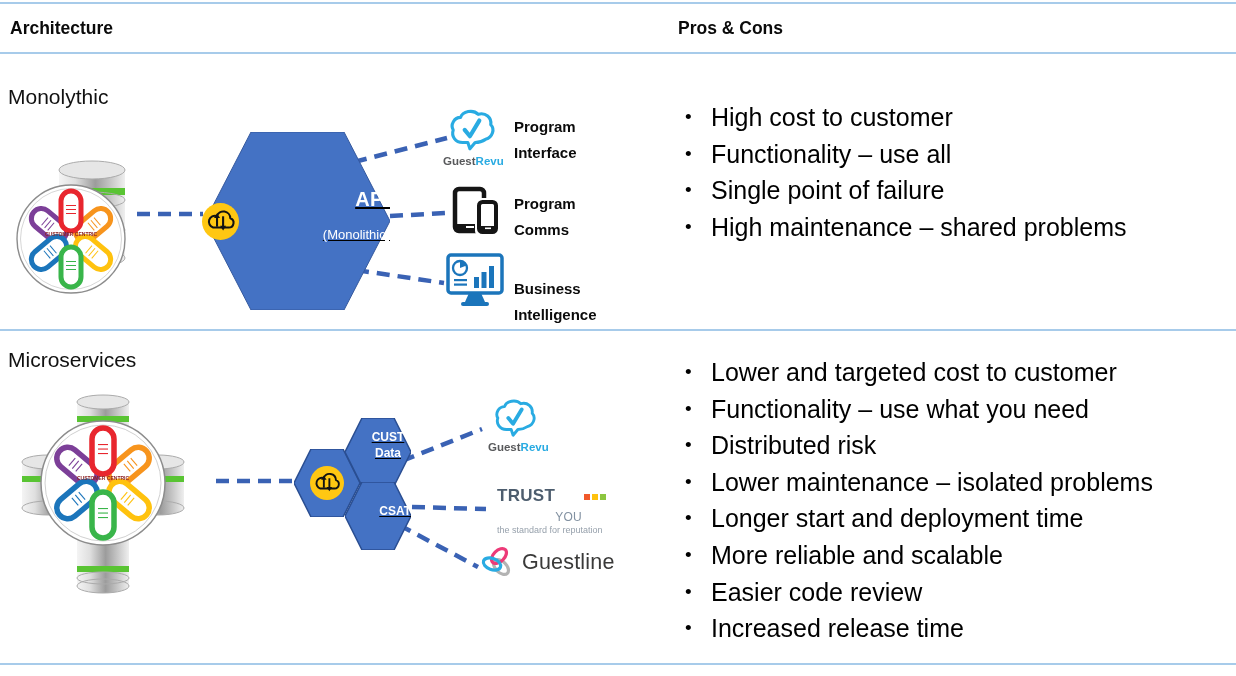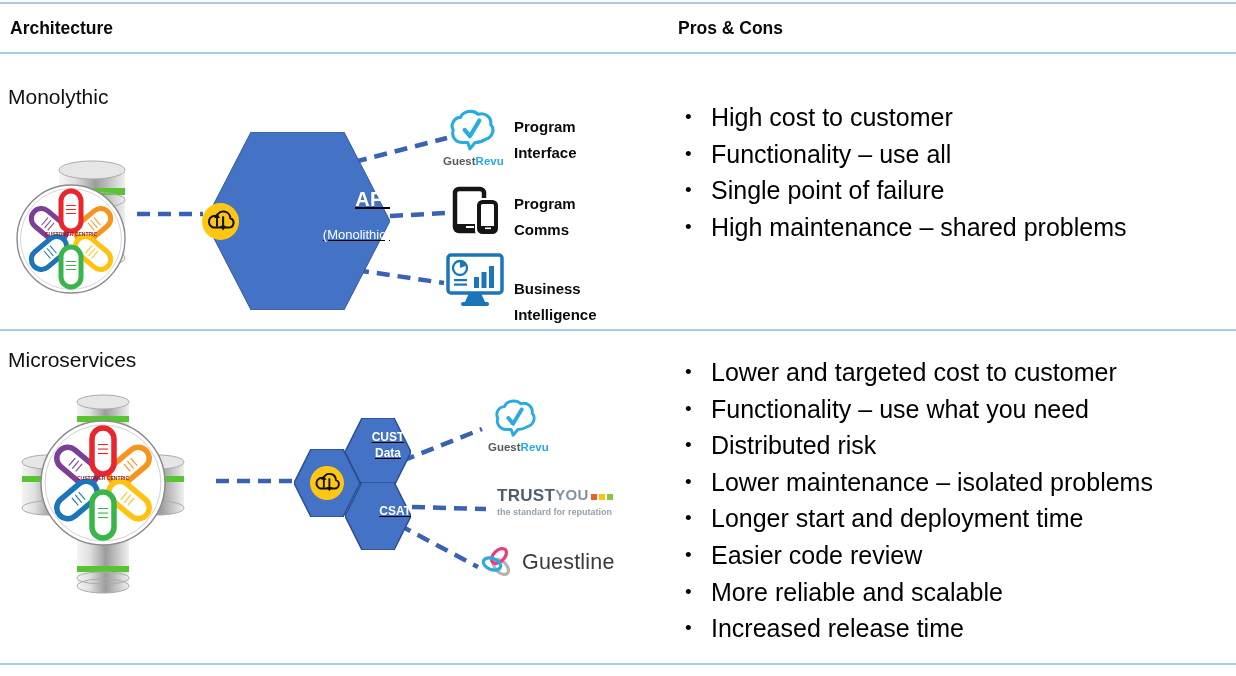--- a/index.html
+++ b/index.html
@@ -16,23 +16,23 @@
   .hex-wrap{display:flex;flex-direction:column;align-items:flex-end;justify-content:center;text-decoration:underline;}
   .api-title{font-size:20px;font-weight:600;color:#fff;letter-spacing:.5px;}
   .api-sub{font-size:13px;color:#fff;margin-top:16px;}
   .small-hex-label{font-size:12px;font-weight:600;color:#fff;text-align:center;line-height:1.35;margin-left:8px;}
   .badge{border-radius:50%;background:#FFC712;display:flex;align-items:center;justify-content:center;}
   .flower-center{position:absolute;text-align:center;font-size:5px;font-weight:700;color:#8E2323;line-height:1.2;}
   .gr-text{font-size:11.5px;font-weight:700;text-align:center;margin-top:1px;}
   .gr-1{color:#58595B;} .gr-2{color:#29ABE2;}
   .ty-row{display:flex;align-items:flex-start;}
   .ty-1{font-size:17px;font-weight:800;color:#4D5D6E;letter-spacing:.3px;}
-  .ty-2{font-size:15px;font-weight:700;color:#8291A1;letter-spacing:.3px;}
+  .ty-2{font-size:12px;font-weight:400;color:#8291A1;letter-spacing:.3px;margin-top:24px;}
   .ty-sq{width:6px;height:6px;margin-left:2px;margin-top:2px;display:inline-block;}
-  .ty-tag{font-size:9px;color:#97A1AC;margin-top:1px;font-weight:bold;}
+  .ty-tag{font-size:9px;color:#97A1AC;margin-top:1px;}
   .gl-row{display:flex;align-items:center;gap:6px;}
   .gl-text{font-size:21.5px;font-weight:500;color:#3A3A39;letter-spacing:.2px;}
 </style>
 </head>
 <body>
 
 <div id="canvas">
 
   <div class="hline" style="top:2px;"></div>
   <div class="hline" style="top:52px;"></div>
@@ -315,18 +315,18 @@
     </svg>
     <span class="gl-text">Guestline</span>
   </div>
 
   <ul class="pros abs" style="left:683px;top:354px;">
     <li>Lower and targeted cost to customer</li>
     <li>Functionality – use what you need</li>
     <li>Distributed risk</li>
     <li>Lower maintenance – isolated problems</li>
     <li>Longer start and deployment time</li>
+    <li>More reliable and scalable</li>
     <li>Easier code review</li>
-    <li>More reliable and scalable</li>
     <li>Increased release time</li>
   </ul>
 
 </div>
 
 </body></html>

